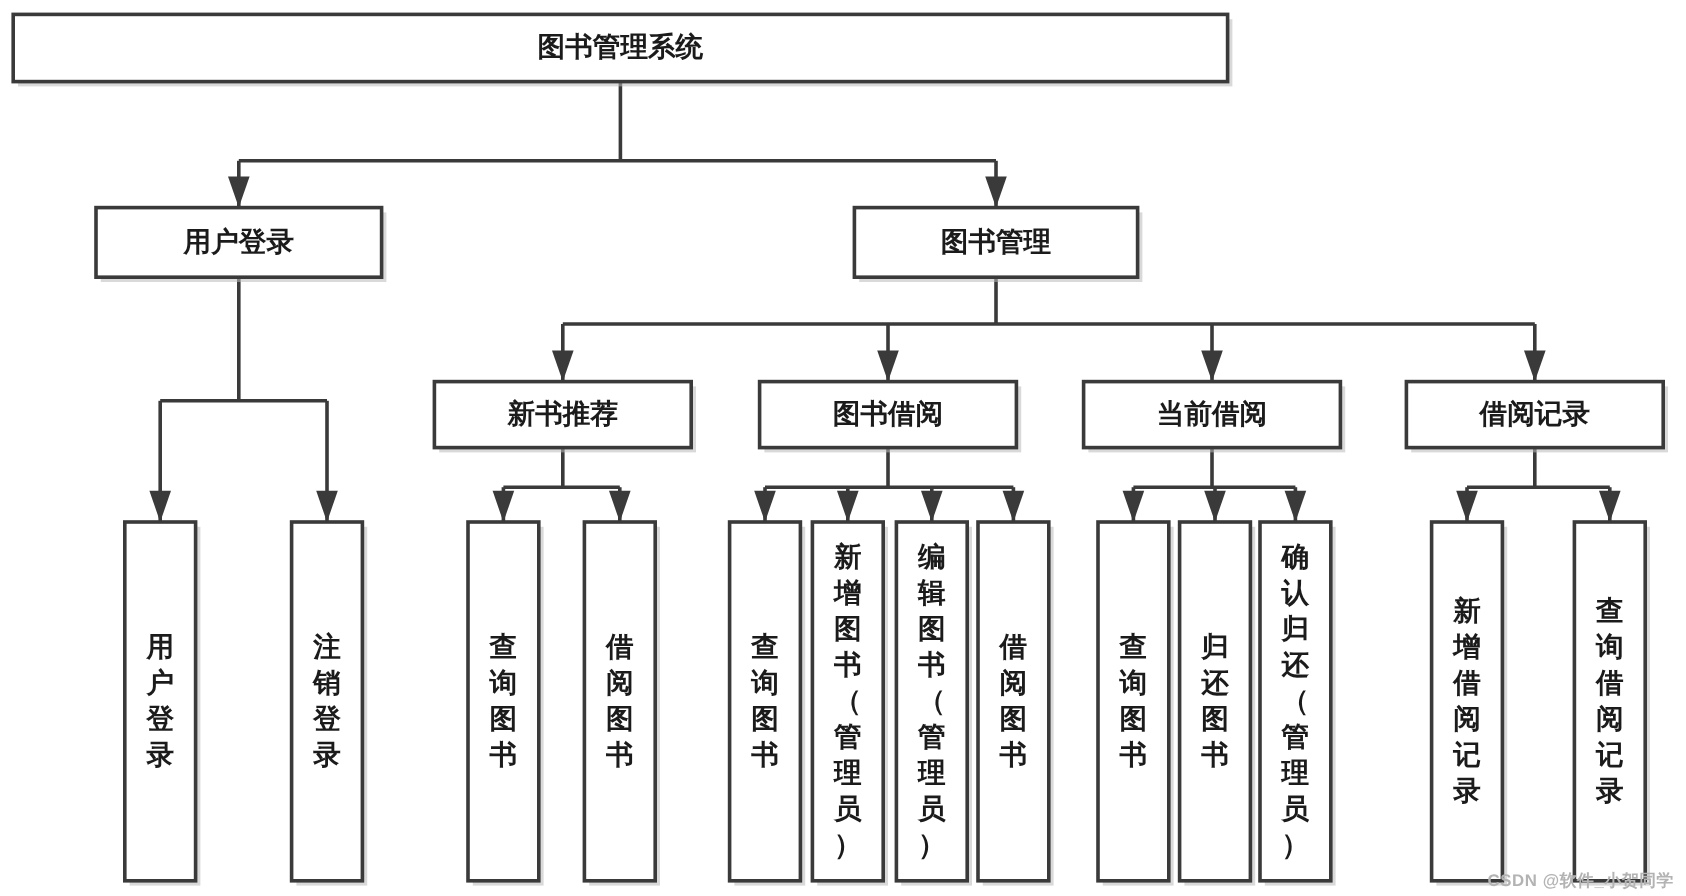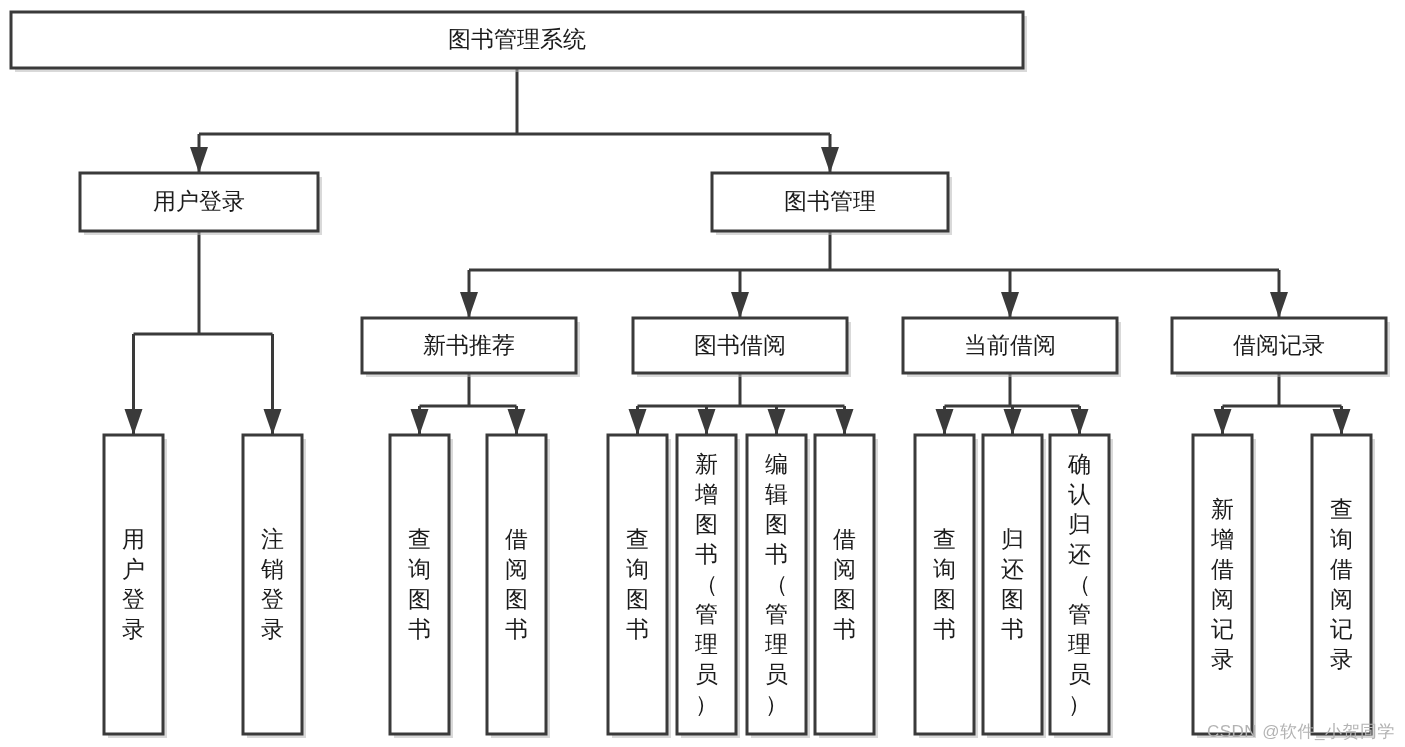--- a/index.html
+++ b/index.html
@@ -11,20 +11,21 @@
     width: 1405px;
     height: 747px;
     font-family: "Liberation Sans", "DejaVu Sans", sans-serif;
     overflow: hidden;
   }
   #diagram-root {
     position: relative;
     width: 1405px;
     height: 747px;
     background: #ffffff;
+    font-weight: bold;
   }
   svg.diagram-canvas {
     position: absolute;
     left: 0;
     top: 0;
     width: 1405px;
     height: 747px;
   }
   .node-box {
     fill: #ffffff;
@@ -56,21 +57,21 @@
     font-family: "Liberation Sans", "DejaVu Sans", sans-serif;
     font-size: 23px;
     fill: #1b1b1b;
     text-anchor: middle;
   }
   .watermark-text {
     position: absolute;
     right: 10px;
     bottom: 4px;
     font-family: "Liberation Sans", "DejaVu Sans", sans-serif;
-    font-size: 17px;
+    font-size: 14px;
     color: #b3b3b3;
     white-space: nowrap;
     letter-spacing: 0.5px;
   }
 </style>
 </head>
 <body>
 
 <div id="diagram-root">
 

